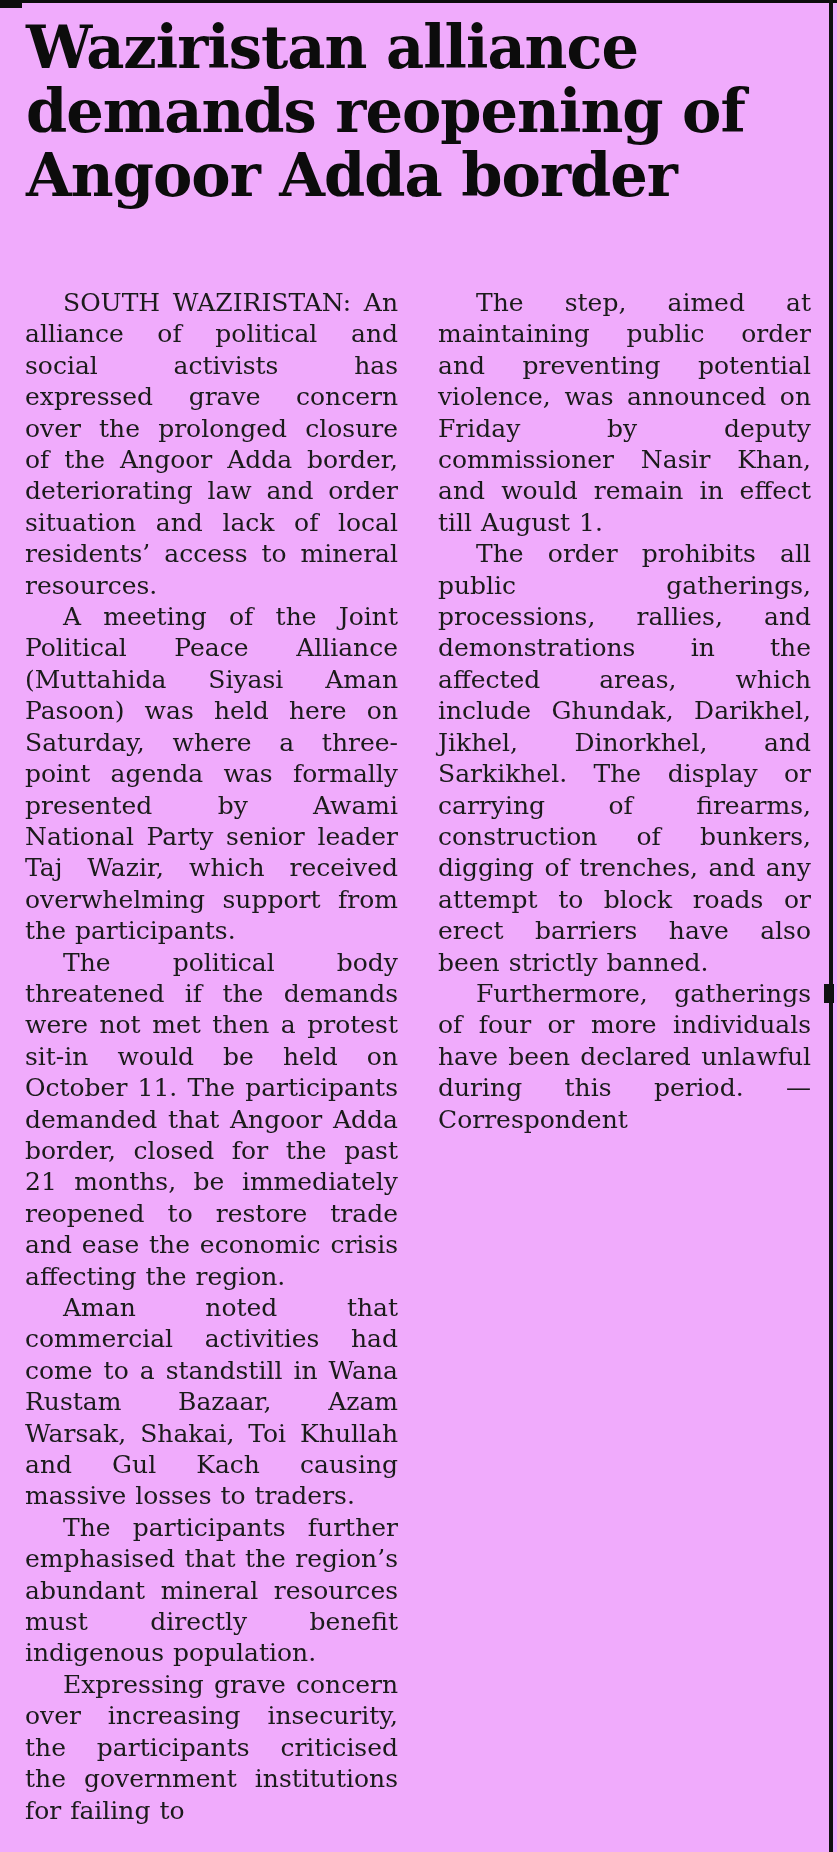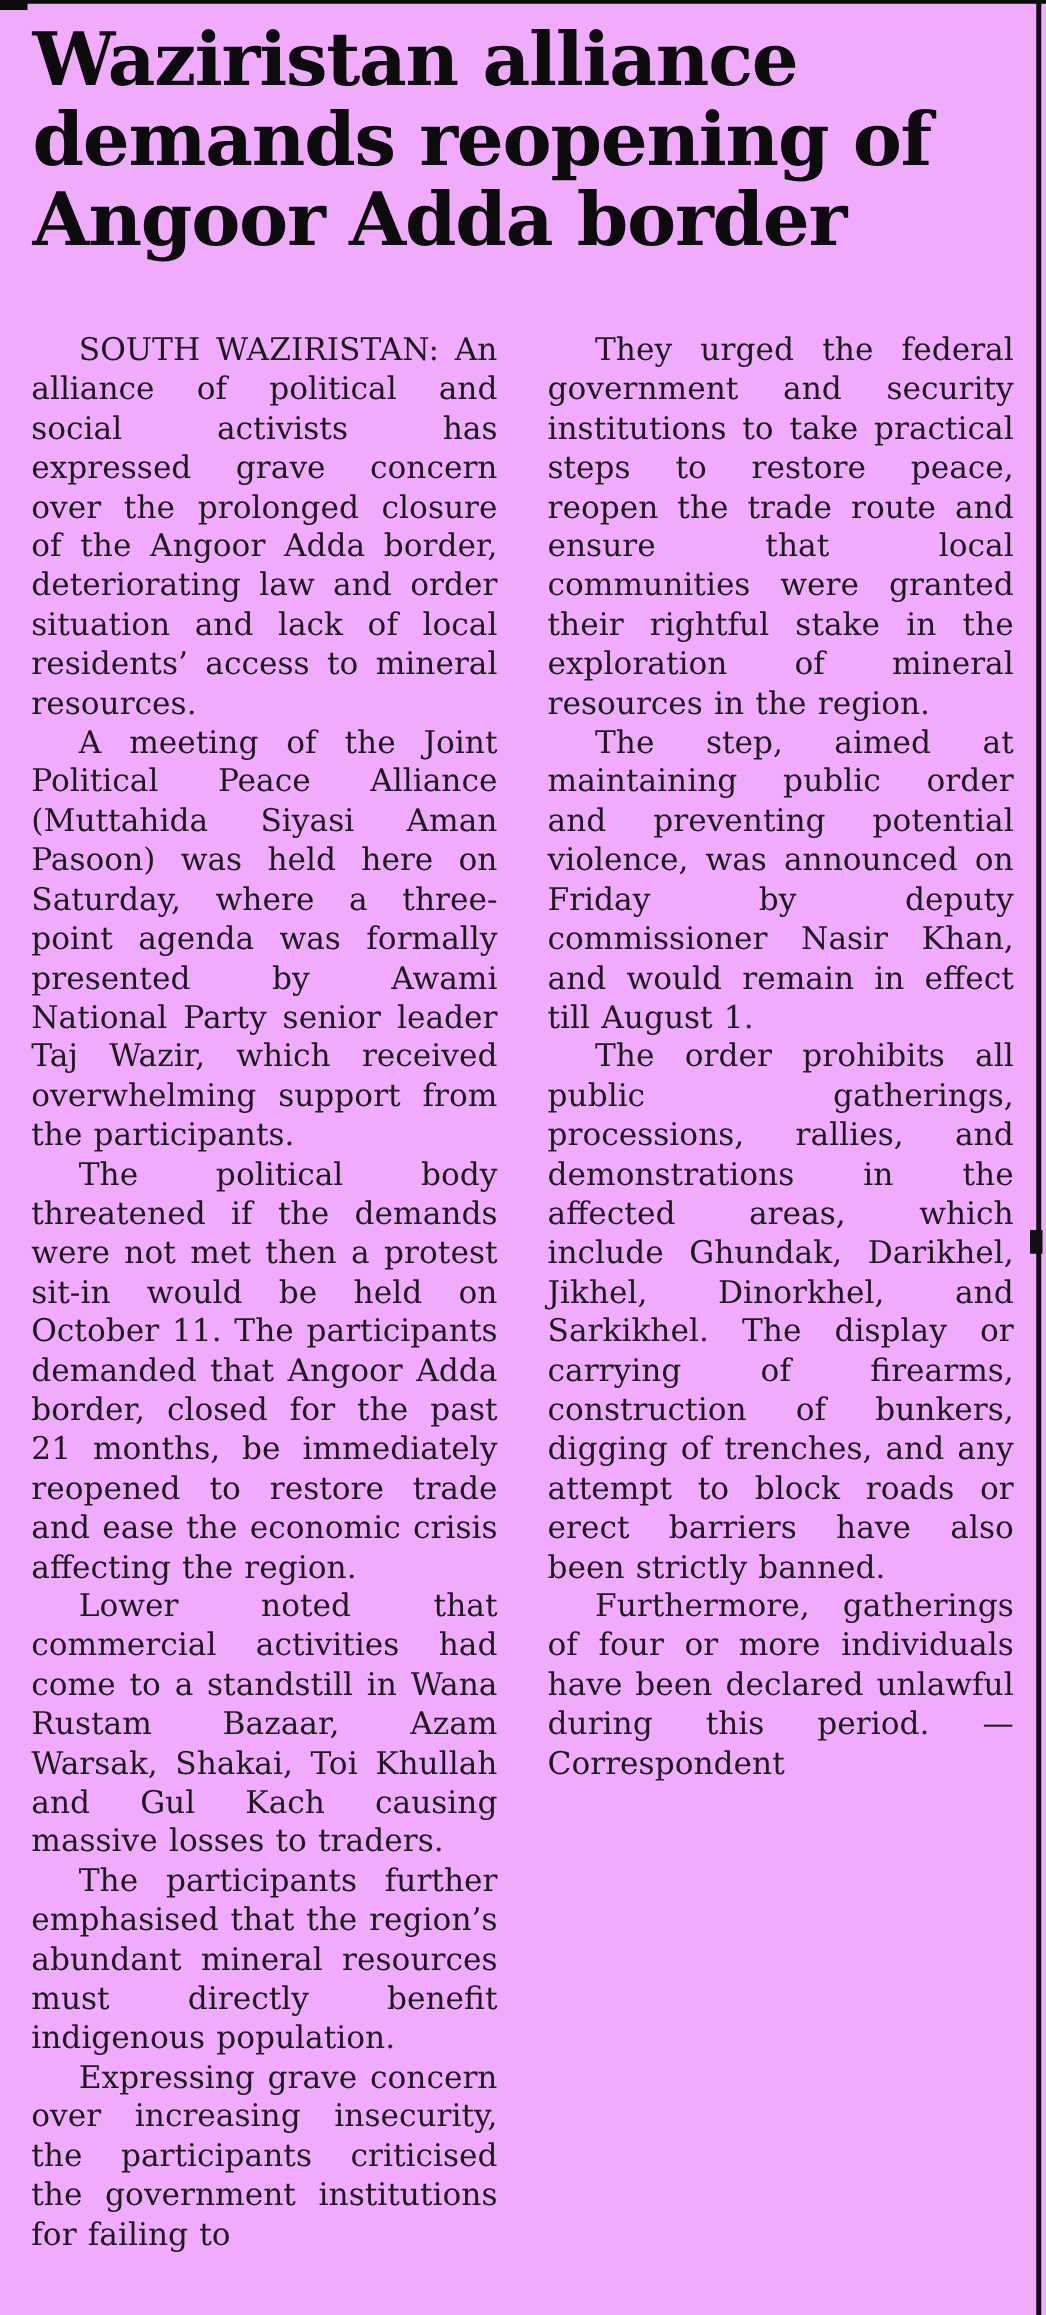--- a/index.html
+++ b/index.html
@@ -55,20 +55,21 @@
   .body-columns {
     position: absolute;
     left: 25px; top: 264px;
     width: 786px;
     display: flex;
     gap: 40px;
   }
   .col {
     width: 373px;
     flex: 0 0 373px;
+    margin-top: 23px;
   }
   .col p {
     margin: 0;
     font-size: 25px;
     line-height: 31.4px;
     text-align: justify;
     text-indent: 38px;
     color: #1b1b1b;
     word-spacing: 1px;
   }
@@ -87,27 +88,26 @@
   <div class="right-rule-tick"></div>
 
   <h1 class="headline">Waziristan alliance demands reopening of Angoor Adda border</h1>
 
   <div class="body-columns">
 
     <div class="col">
       <p>SOUTH WAZIRISTAN: An alliance of political and social activists has expressed grave concern over the prolonged closure of the Angoor Adda border, deteriorating law and order situation and lack of local residents’ access to mineral resources.</p>
       <p>A meeting of the Joint Political Peace Alliance (Muttahida Siyasi Aman Pasoon) was held here on Saturday, where a three-point agenda was formally presented by Awami National Party senior leader Taj Wazir, which received overwhelming support from the participants.</p>
       <p>The political body threatened if the demands were not met then a protest sit-in would be held on October 11. The participants demanded that Angoor Adda border, closed for the past 21 months, be immediately reopened to restore trade and ease the economic crisis affecting the region.</p>
-      <p>Lower noted that commercial activities had come to a standstill in Wana Rustam Bazaar, Azam Warsak, Shakai, Toi Khullah and Gul Kach causing massive losses to traders.</p>
+      <p>Aman noted that commercial activities had come to a standstill in Wana Rustam Bazaar, Azam Warsak, Shakai, Toi Khullah and Gul Kach causing massive losses to traders.</p>
       <p>The participants further emphasised that the region’s abundant mineral resources must directly benefit indigenous population.</p>
       <p>Expressing grave concern over increasing insecurity, the participants criticised the government institutions for failing to</p>
     </div>
 
     <div class="col">
-      <p>They urged the federal government and security institutions to take practical steps to restore peace, reopen the trade route and ensure that local communities were granted their rightful stake in the exploration of mineral resources in the region.</p>
       <p>The step, aimed at maintaining public order and preventing potential violence, was announced on Friday by deputy commissioner Nasir Khan, and would remain in effect till August 1.</p>
       <p>The order prohibits all public gatherings, processions, rallies, and demonstrations in the affected areas, which include Ghundak, Darikhel, Jikhel, Dinorkhel, and Sarkikhel. The display or carrying of firearms, construction of bunkers, digging of trenches, and any attempt to block roads or erect barriers have also been strictly banned.</p>
       <p>Furthermore, gatherings of four or more individuals have been declared unlawful during this period. — Correspondent</p>
     </div>
 
   </div>
 
 </div>
 
 </body></html>

